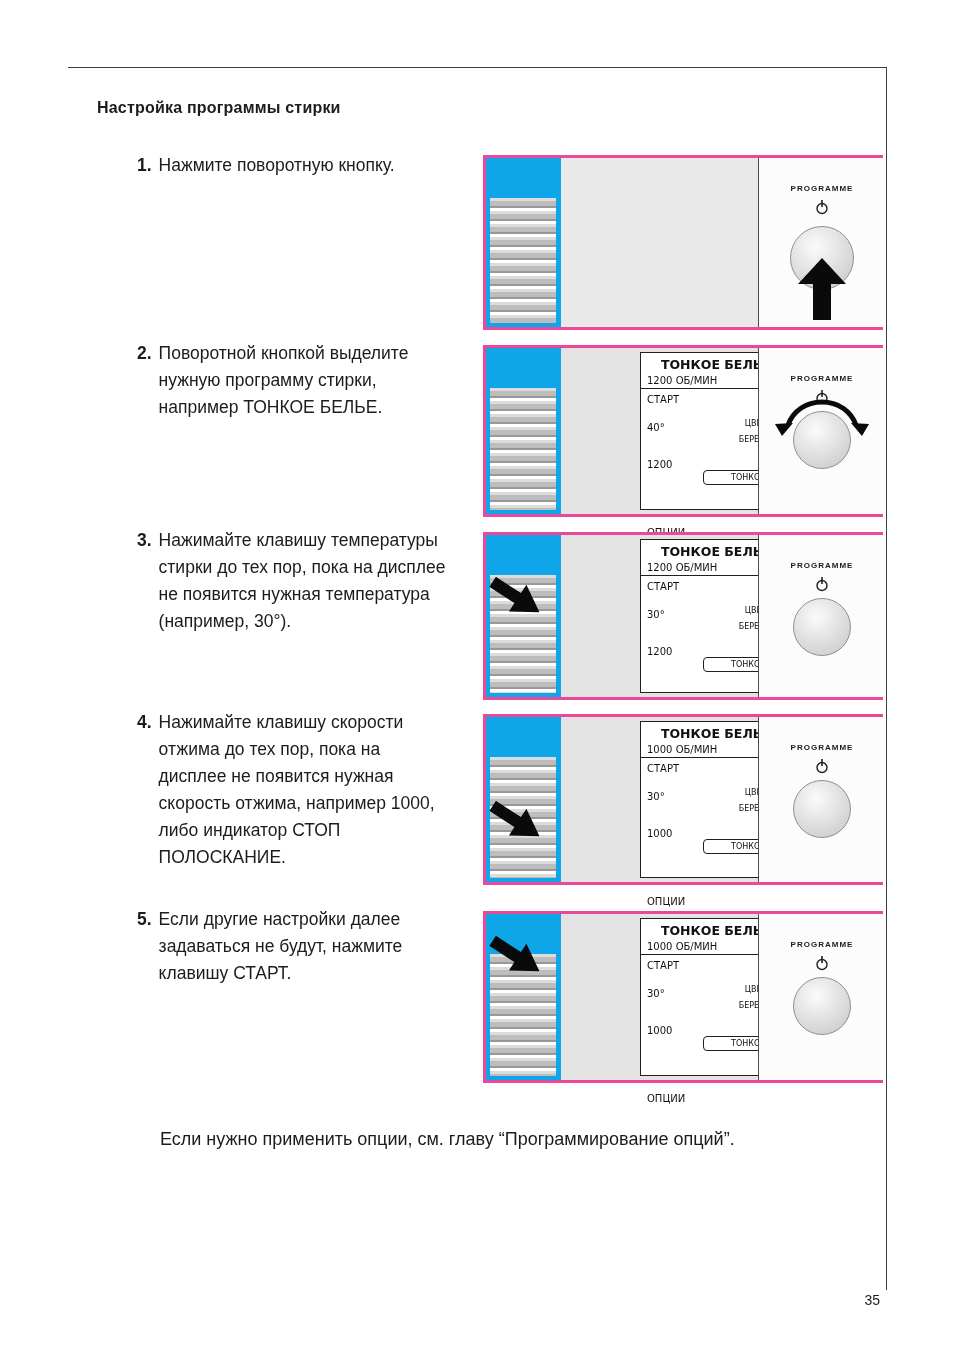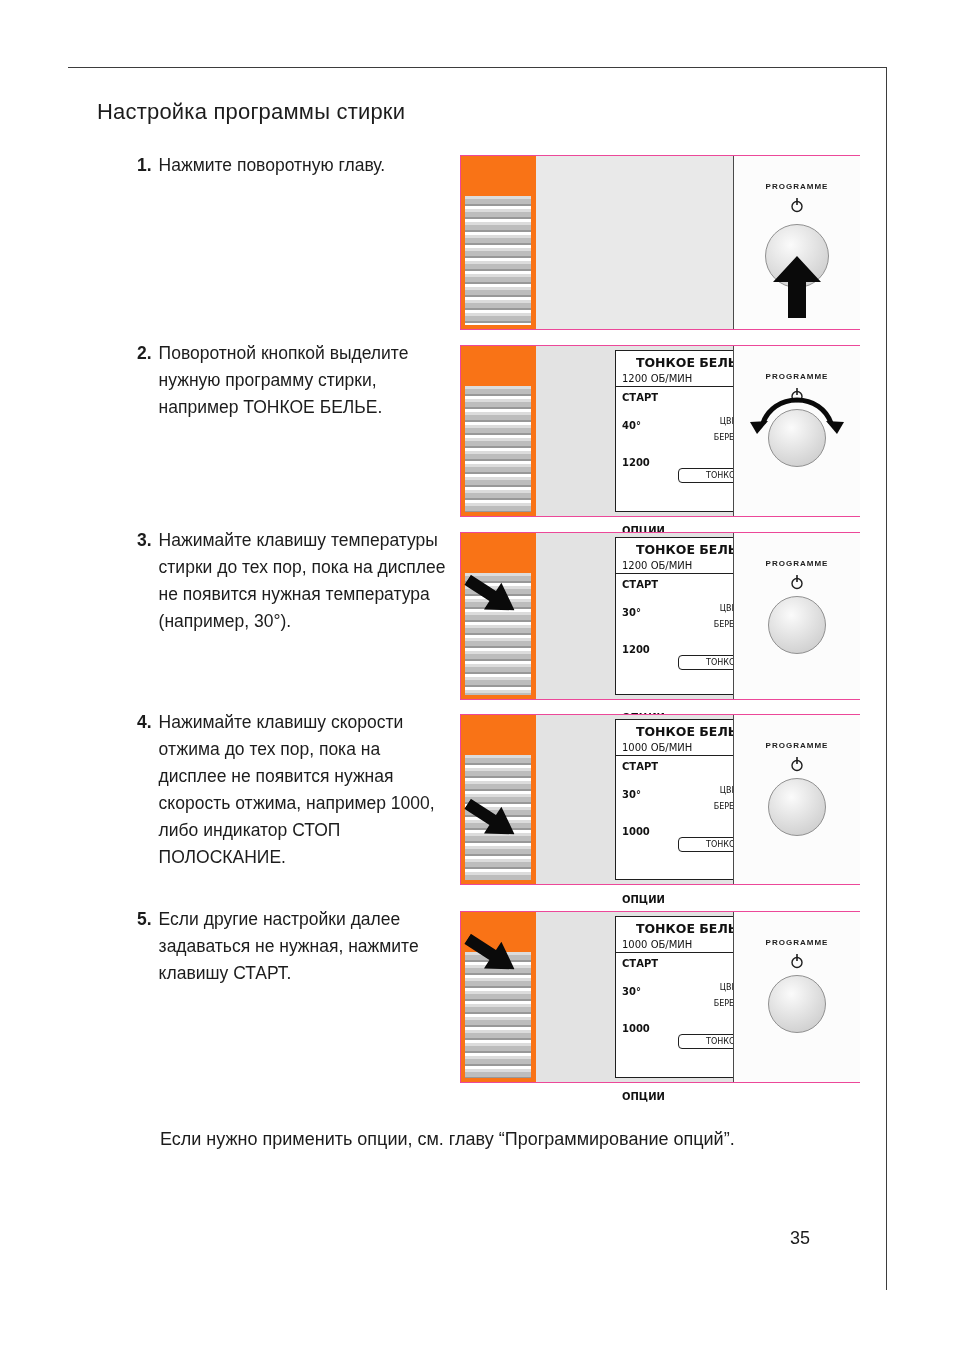--- a/index.html
+++ b/index.html
@@ -4,51 +4,51 @@
 <style>
   * { margin:0; padding:0; box-sizing:border-box; }
   html,body { background:#ffffff; }
   body {
     width:954px; height:1352px; position:relative;
     font-family:"Liberation Sans", sans-serif; color:#1c1c1c;
     overflow:hidden;
   }
   .rule-top { position:absolute; left:68px; top:67px; width:818px; height:1px; background:#3d3d3d; }
   .rule-right { position:absolute; left:886px; top:67px; width:1px; height:1223px; background:#3d3d3d; }
-  .title { position:absolute; left:97px; top:99px; font-size:22px; font-weight:normal; letter-spacing:0.2px;text-align:center; }
+  .title { position:absolute; left:97px; top:99px; font-size:16px; font-weight:bold; letter-spacing:0.2px;text-align:center; }
 
   .step { position:absolute; left:137px; width:312px; display:flex; gap:7px; font-size:17.5px; line-height:27px; }
   .step-num { font-weight:bold; flex:0 0 auto; }
   .step-body p.gap { margin-top:5px; }
   .wide-par { position:absolute; left:160px; top:1126px; width:672px; font-size:18px; line-height:27px; }
-  .page-num { position:absolute; left:790px; top:1228px; width:90px; font-size:18px; }
+  .page-num { position:absolute; left:790px; top:1292px; width:90px; text-align:right; font-size:14px; }
 
   
-  .panel { position:absolute; left:460px; width:400px; height:172px; border:1px solid #ec4899; background:#f97316; }
+  .panel { position:absolute; left:483px; width:400px; height:172px; border:3px solid #ec4899; background:#0ea5e9; }
   .strip { position:absolute; left:0; top:0; bottom:0; width:75px; }
   .bars { position:absolute; left:4px; right:5px; top:40px; bottom:4px;
     background:repeating-linear-gradient(180deg,#dcdcdc 0 3px,#bdbdbd 3px 8px,#989898 8px 10px,#ffffff 10px 13px); }
   .mid { position:absolute; left:75px; top:0; bottom:0; width:197px; background:#e3e3e3; }
 
   .rsec { position:absolute; left:272px; top:0; bottom:0; width:127px; background:#fcfcfc; border-left:1px solid #4a4a4a; }
   .programme { position:absolute; top:26px; left:0; right:0; text-align:center; font-size:8px; font-weight:bold; letter-spacing:1px; }
   .power { position:absolute; top:41px; left:50%; transform:translateX(-50%); }
   .knob { position:absolute; top:63px; left:50%; transform:translateX(-50%); width:58px; height:58px;
     border-radius:50%; border:1px solid #909090;
     background:radial-gradient(circle at 40% 32%, #fbfbfb, #d2d2d2 75%, #bfbfbf); }
   .panel1 .knob { top:68px; width:64px; height:64px; }
   .panel1 .mid { background:#e9e9e9; }
 
   
   .lcd { position:absolute; left:79px; top:4px; width:189px; bottom:4px; background:#ffffff; border:1px solid #1f1f1f;
     font-family:"DejaVu Sans", sans-serif; color:#111; }
   .lcd-title { position:absolute; top:4px; left:0; right:0; text-align:center; font-size:12.5px; font-weight:bold; }
   .lcd-sub { position:absolute; top:22px; left:6px; right:6px; display:flex; justify-content:space-between; font-size:10px; }
   .lcd-hr { position:absolute; top:35px; left:0; right:0; height:1px; background:#1f1f1f; }
-  .lv { position:absolute; left:6px; font-size:10px;font-weight:bold; }
+  .lv { position:absolute; left:6px; font-size:10px; }
   .lv.start { top:41px; }
   .lv.temp  { top:69px; }
   .lv.spin  { top:106px; }
   .lv.opts  { top:138px;margin-top:36px; }
   .badge { position:absolute; top:39px; right:8px; border:1px solid #1f1f1f; border-radius:2px;
     font-size:7.5px; line-height:12px; padding:0 2px; }
   .rv { position:absolute; right:6px; font-size:8px; display:flex; align-items:center; gap:2px; white-space:nowrap; }
   .rv.colors { top:66px; }
   .rv.energy { top:82px; }
   .rv.boil   { top:102px; }
@@ -68,21 +68,21 @@
 <body>
 
 <div class="rule-top"></div>
 <div class="rule-right"></div>
 
 <h1 class="title">Настройка программы стирки</h1>
 
 <div class="step" style="top:152px">
   <span class="step-num">1.</span>
   <div class="step-body">
-    <p>Нажмите поворотную главу.</p>
+    <p>Нажмите поворотную кнопку.</p>
   </div>
 </div>
 
 <div class="step" style="top:340px">
   <span class="step-num">2.</span>
   <div class="step-body">
     <p>Поворотной кнопкой выделите нужную программу стирки, например  ТОНКОЕ БЕЛЬЕ.</p>
   </div>
 </div>
 
@@ -96,21 +96,21 @@
 <div class="step" style="top:709px">
   <span class="step-num">4.</span>
   <div class="step-body">
     <p>Нажимайте клавишу скорости отжима до тех пор, пока на дисплее не появится нужная скорость отжима, например 1000, либо индикатор СТОП ПОЛОСКАНИЕ.</p>
   </div>
 </div>
 
 <div class="step" style="top:906px">
   <span class="step-num">5.</span>
   <div class="step-body">
-    <p>Если другие настройки далее задаваться не нужная, нажмите клавишу СТАРТ.</p>
+    <p>Если другие настройки далее задаваться не будут, нажмите клавишу СТАРТ.</p>
   </div>
 </div>
 
 <p class="wide-par">Если нужно применить опции, см. главу “Программирование опций”.</p>
 
 <div class="panel panel1" style="top:155px;height:175px">
   <div class="strip">
       <div class="bars"></div>
     </div>
   <div class="mid"></div>

